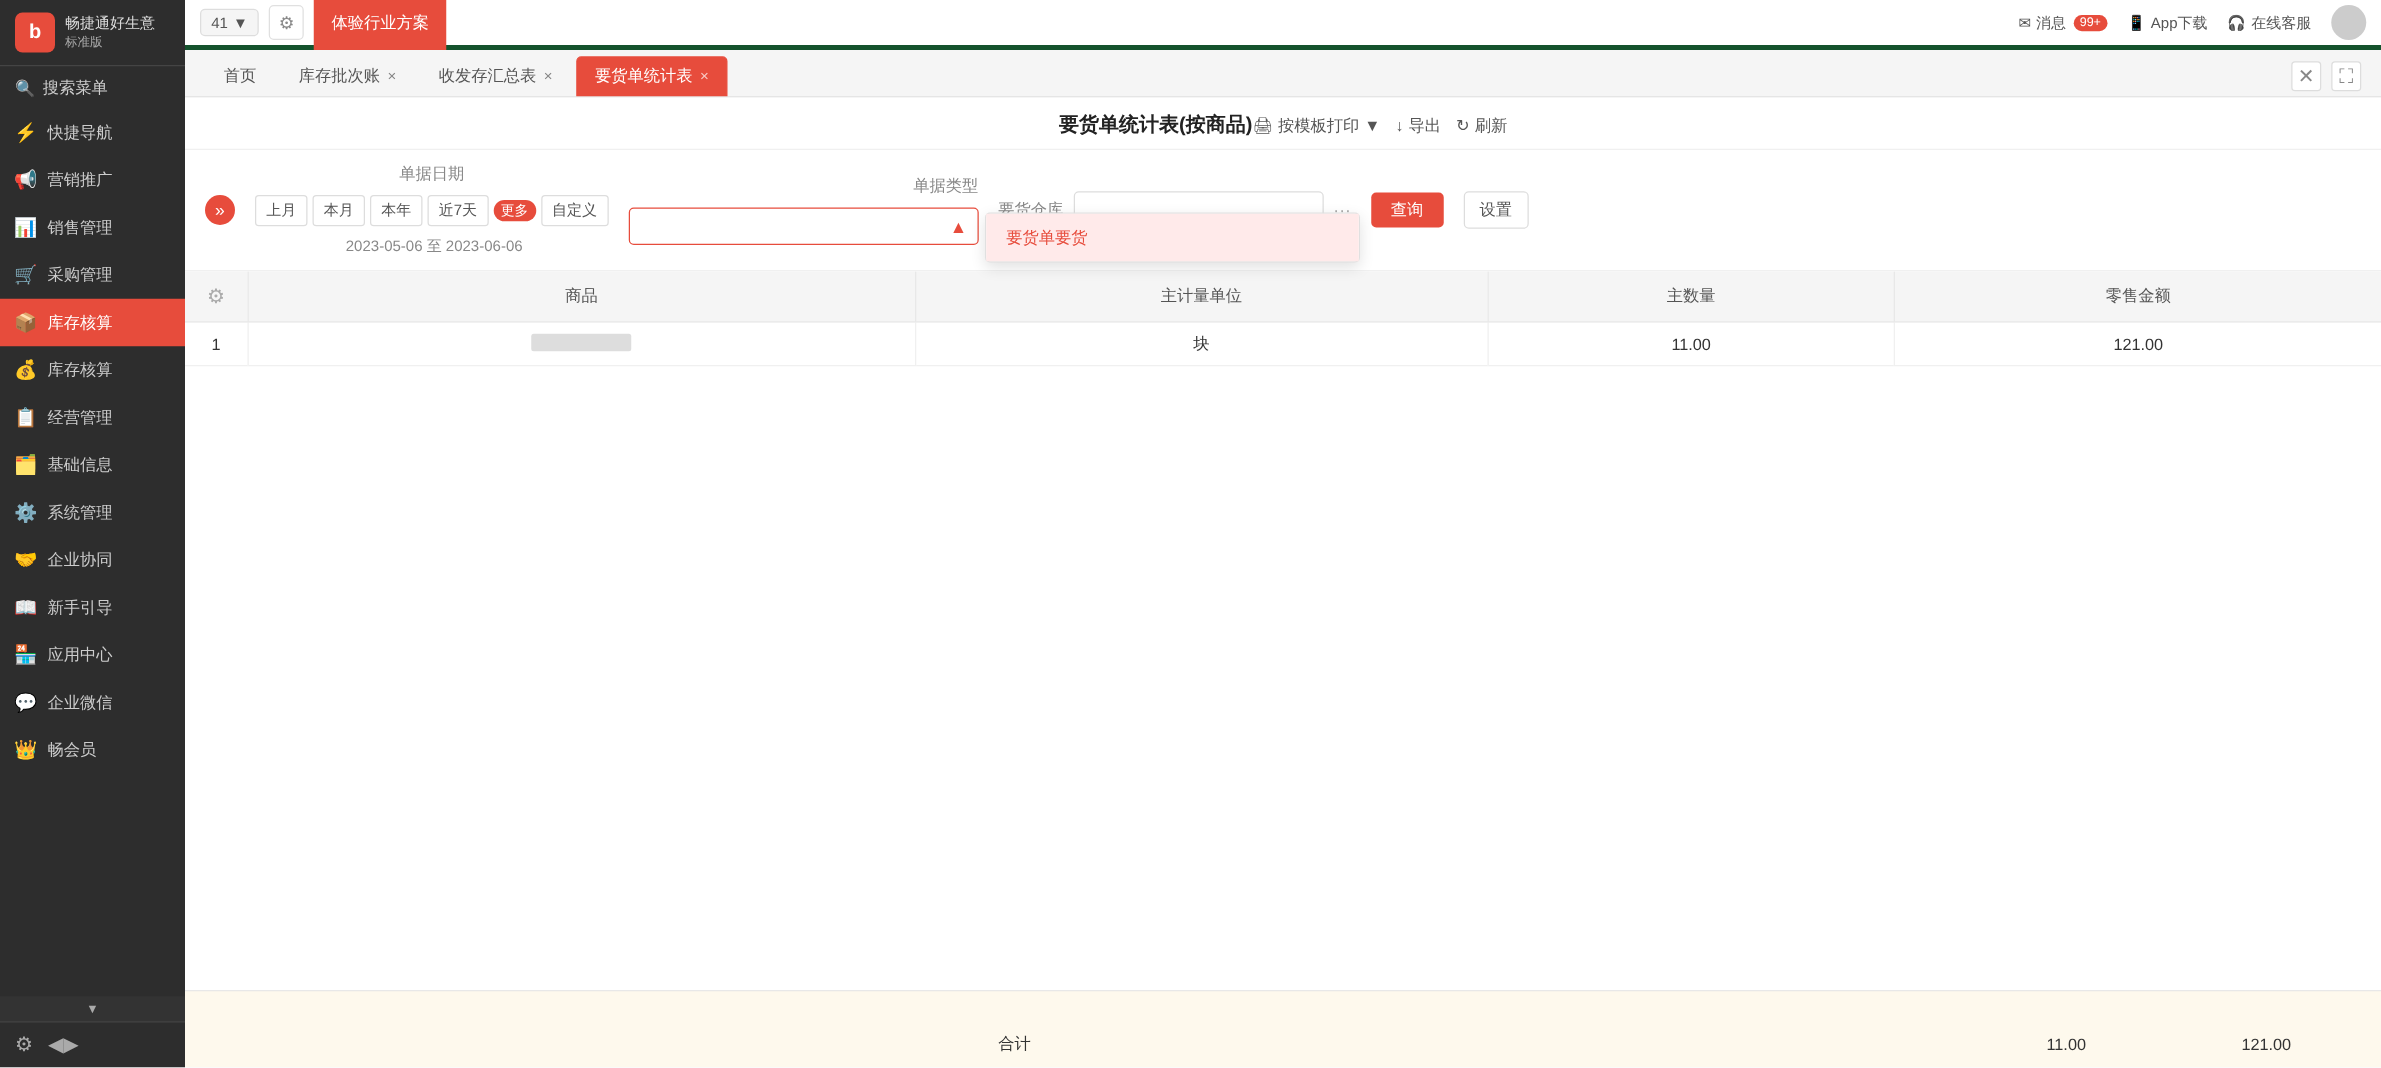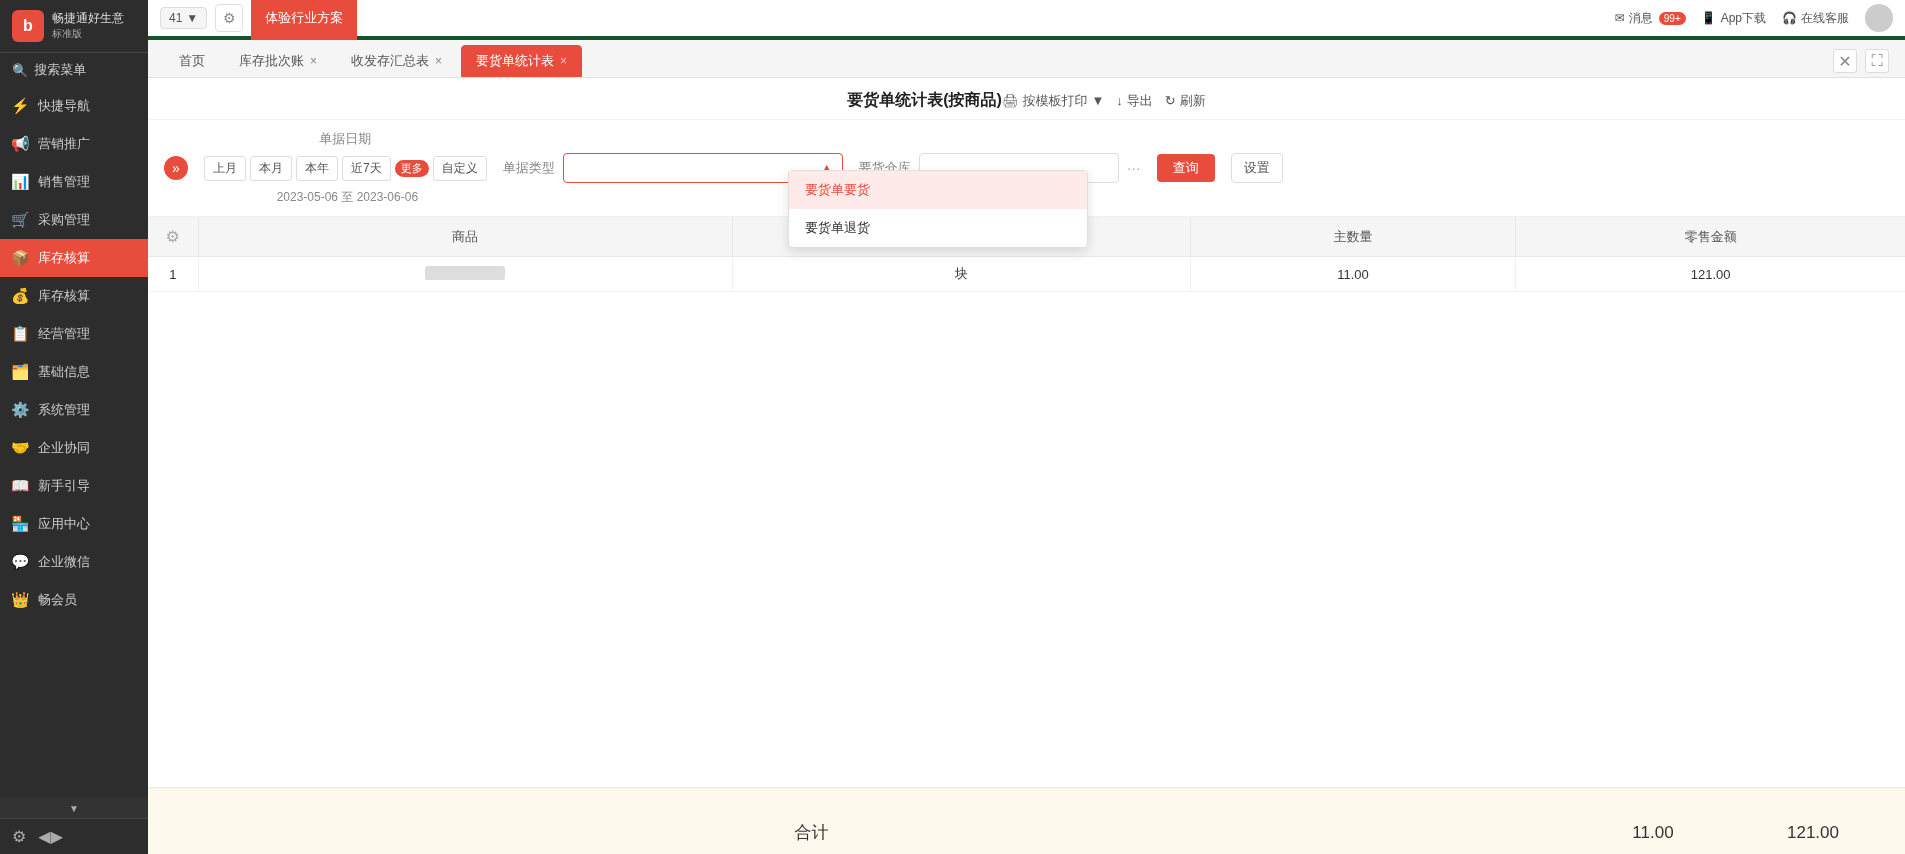--- a/index.html
+++ b/index.html
@@ -320,22 +320,23 @@
     }
     .badge-more {
       background: #e74c3c;
       color: #fff;
       border-radius: 10px;
       padding: 1px 6px;
       font-size: 11px;
     }
     .filter-type-section {
       display: flex;
-      align-items: center;
+      align-items: flex-end;
       gap: 8px;
+      flex-direction: column;
     }
     .filter-select {
       width: 280px;
       height: 30px;
       border: 1px solid #e74c3c;
       border-radius: 4px;
       padding: 0 8px;
       font-size: 13px;
       color: #333;
       display: flex;
@@ -460,21 +461,21 @@
       background: #fef9ed;
       border-top: 1px solid #e8e8e8;
       display: flex;
       padding: 10px 12px;
       gap: 0;
     }
     .footer-cell {
       display: flex;
       align-items: center;
       justify-content: center;
-      font-size: 17px;
+      font-size: 13px;
       color: #333;
       margin-top: 23px;
     }
   </style>
 </head>
 <body>
 
 <div class="sidebar">
   <div class="sidebar-logo">
     <div class="sidebar-logo-icon">
@@ -664,23 +665,20 @@
         <input class="filter-warehouse-input" type="text" style="">
         <span class="filter-more-btn">···</span>
       </div>
 
       <button class="filter-query-btn">查询</button>
       <button class="filter-settings-btn">设置</button>
 
       <div class="dropdown-menu">
         <div class="dropdown-item selected">
           <span>要货单要货</span>
-        </div>
-        <div class="dropdown-item">
-          <span>要货单退货</span>
         </div>
       </div>
     </div>
 
     <div class="table-container">
       <table>
         <thead>
           <tr>
             <th style="width:50px;">
               <span class="table-config-icon">⚙</span>

